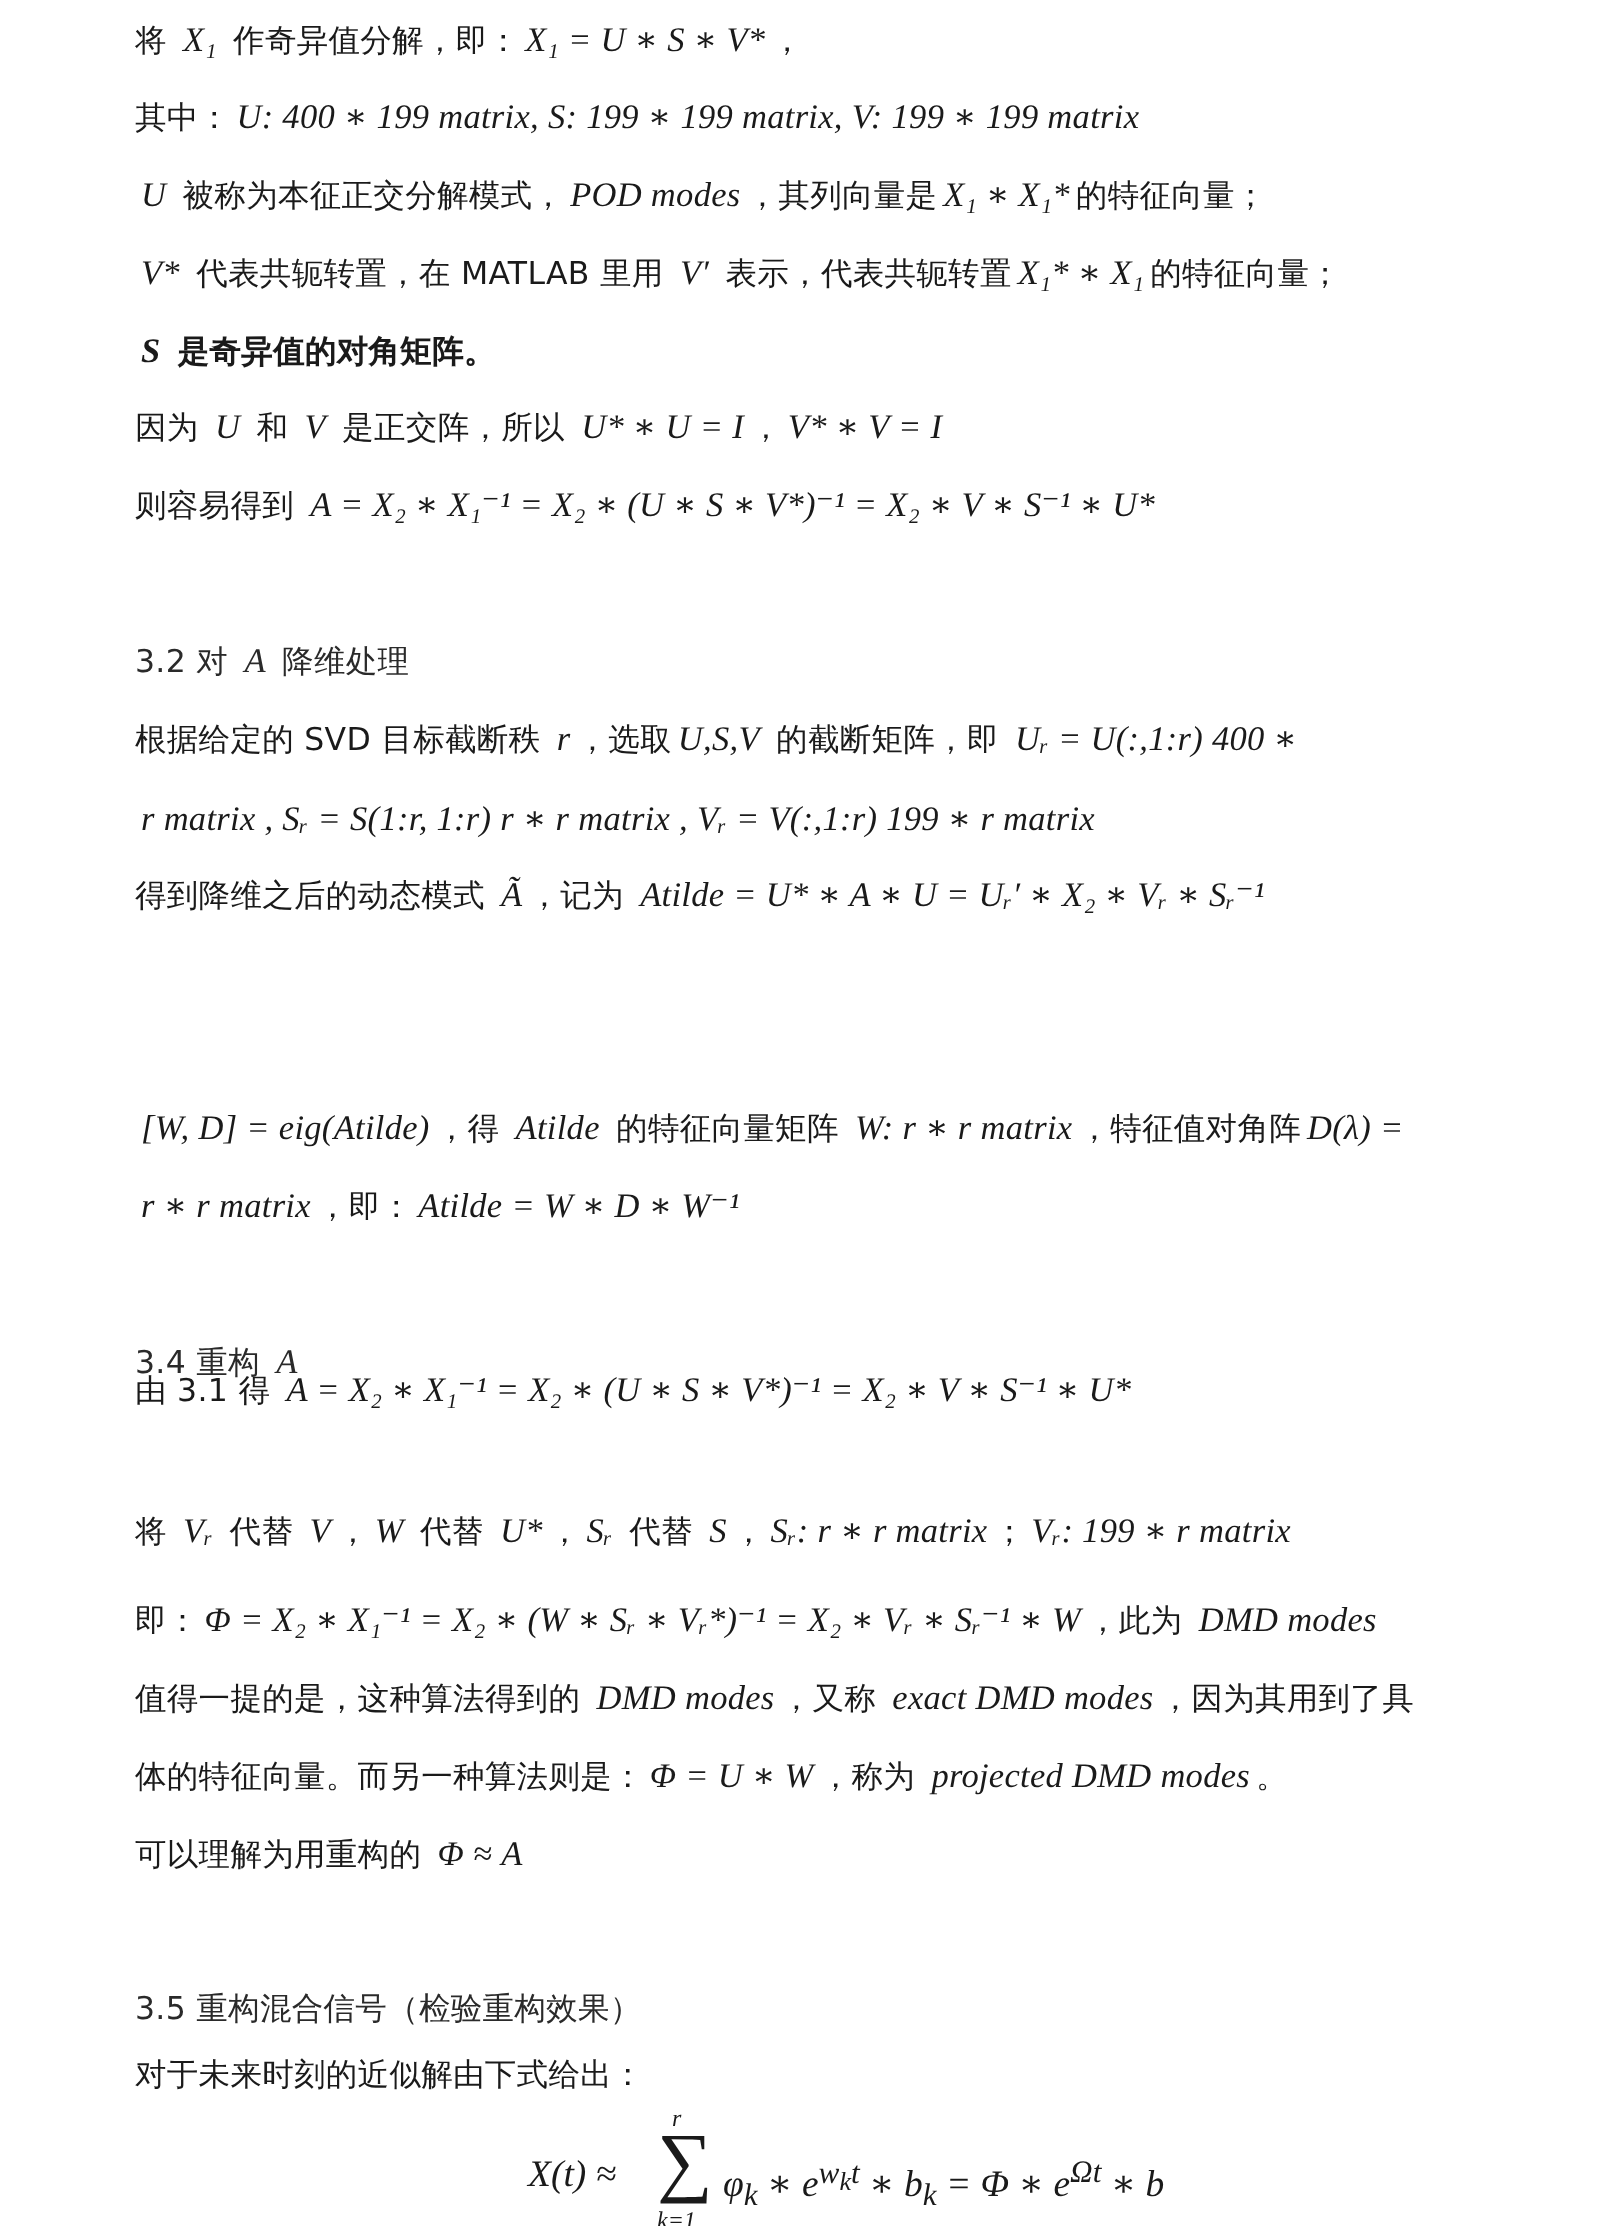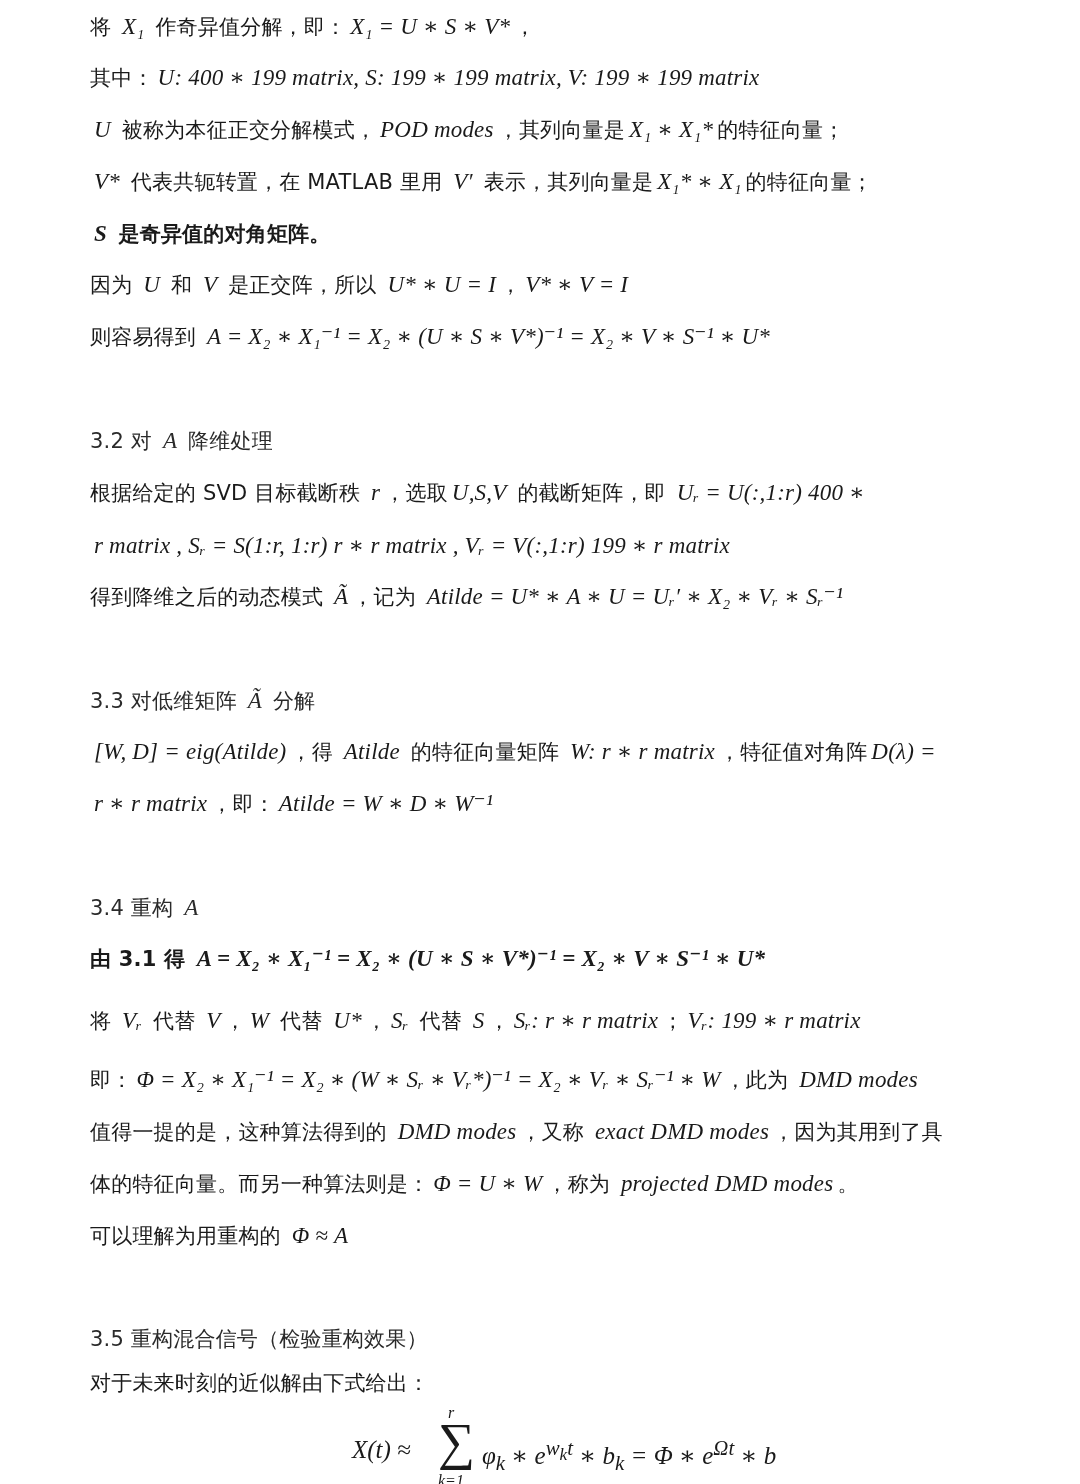--- a/index.html
+++ b/index.html
@@ -31,33 +31,32 @@
   .formula .lower { position: absolute; left: 86px; top: 64px; font-size: 16px; }
   .formula .rhs { position: absolute; left: 130px; top: 28px; white-space: nowrap; }
 </style>
 </head>
 <body>
 
 <div class="page" id="page">
     <div class="line" style="top: 12px;"><span class="seg-text">将 </span><span class="seg-math">X₁</span><span class="seg-text"> 作奇异值分解，即：</span><span class="seg-math">X₁ = U ∗ S ∗ V*</span><span class="seg-text">，</span></div>
     <div class="line" style="top: 63px;"><span class="seg-text">其中：</span><span class="seg-math">U: 400 ∗ 199 matrix, S: 199 ∗ 199 matrix, V: 199 ∗ 199 matrix</span></div>
     <div class="line" style="top: 115px;"><span class="seg-math">U</span><span class="seg-text"> 被称为本征正交分解模式，</span><span class="seg-math">POD modes</span><span class="seg-text">，其列向量是</span><span class="seg-math">X₁ ∗ X₁*</span><span class="seg-text">的特征向量；</span></div>
-    <div class="line" style="top: 167px;"><span class="seg-math">V*</span><span class="seg-text"> 代表共轭转置，在 MATLAB 里用 </span><span class="seg-math">V′</span><span class="seg-text"> 表示，其列向量是</span><span class="seg-math">X₁* ∗ X₁</span><span class="seg-text">的特征向量；</span></div>
+    <div class="line" style="top: 167px;"><span class="seg-math">V*</span><span class="seg-text"> 代表共轭转置，在 MATLAB 里用 </span><span class="seg-math">V′</span><span class="seg-text"> 表示，代表共轭转置</span><span class="seg-math">X₁* ∗ X₁</span><span class="seg-text">的特征向量；</span></div>
     <div class="line" style="top: 219px; font-weight: bold;"><span class="seg-math">S</span><span class="seg-text"> 是奇异值的对角矩阵。</span></div>
     <div class="line" style="top: 270px;"><span class="seg-text">因为 </span><span class="seg-math">U</span><span class="seg-text"> 和 </span><span class="seg-math">V</span><span class="seg-text"> 是正交阵，所以 </span><span class="seg-math">U* ∗ U = I</span><span class="seg-text">，</span><span class="seg-math">V* ∗ V = I</span></div>
     <div class="line" style="top: 322px;"><span class="seg-text">则容易得到 </span><span class="seg-math">A = X₂ ∗ X₁⁻¹ = X₂ ∗ (U ∗ S ∗ V*)⁻¹ = X₂ ∗ V ∗ S⁻¹ ∗ U*</span></div>
     <div class="line heading" style="top: 426px;"><span class="seg-text">3.2 对 </span><span class="seg-math">A</span><span class="seg-text"> 降维处理</span></div>
     <div class="line" style="top: 478px;"><span class="seg-text">根据给定的 SVD 目标截断秩 </span><span class="seg-math">r</span><span class="seg-text">，选取</span><span class="seg-math">U,S,V</span><span class="seg-text"> 的截断矩阵，即 </span><span class="seg-math">Uᵣ = U(:,1:r) 400 ∗</span></div>
     <div class="line" style="top: 531px;"><span class="seg-math">r matrix , Sᵣ = S(1:r, 1:r) r ∗ r matrix , Vᵣ = V(:,1:r) 199 ∗ r matrix</span></div>
     <div class="line" style="top: 582px;"><span class="seg-text">得到降维之后的动态模式 </span><span class="seg-math">Ã</span><span class="seg-text">，记为 </span><span class="seg-math">Atilde = U* ∗ A ∗ U = Uᵣ′ ∗ X₂ ∗ Vᵣ ∗ Sᵣ⁻¹</span></div>
-    <div class="line heading" style="top: 686px;"><span class="seg-text">3.3 对低维矩阵 </span><span class="seg-math">Ã</span><span class="seg-text"> 分解</span></div>
     <div class="line" style="top: 737px;"><span class="seg-math">[W, D] = eig(Atilde)</span><span class="seg-text">，得 </span><span class="seg-math">Atilde</span><span class="seg-text"> 的特征向量矩阵 </span><span class="seg-math">W: r ∗ r matrix</span><span class="seg-text">，特征值对角阵</span><span class="seg-math">D(λ) =</span></div>
     <div class="line" style="top: 789px;"><span class="seg-math">r ∗ r matrix</span><span class="seg-text">，即：</span><span class="seg-math">Atilde = W ∗ D ∗ W⁻¹</span></div>
     <div class="line heading" style="top: 893px;"><span class="seg-text">3.4 重构 </span><span class="seg-math">A</span></div>
-    <div class="line" style="top: 944px; font-weight: bold;"><span class="seg-text">由 3.1 得 </span><span class="seg-math">A = X₂ ∗ X₁⁻¹ = X₂ ∗ (U ∗ S ∗ V*)⁻¹ = X₂ ∗ V ∗ S⁻¹ ∗ U*</span></div>
+    <div class="line" style="top: 912px;"><span class="seg-text">由 3.1 得 </span><span class="seg-math">A = X₂ ∗ X₁⁻¹ = X₂ ∗ (U ∗ S ∗ V*)⁻¹ = X₂ ∗ V ∗ S⁻¹ ∗ U*</span></div>
     <div class="line" style="top: 1006px;"><span class="seg-text">将 </span><span class="seg-math">Vᵣ</span><span class="seg-text"> 代替 </span><span class="seg-math">V</span><span class="seg-text">，</span><span class="seg-math">W</span><span class="seg-text"> 代替 </span><span class="seg-math">U*</span><span class="seg-text">，</span><span class="seg-math">Sᵣ</span><span class="seg-text"> 代替 </span><span class="seg-math">S</span><span class="seg-text">，</span><span class="seg-math">Sᵣ: r ∗ r matrix</span><span class="seg-text">；</span><span class="seg-math">Vᵣ: 199 ∗ r matrix</span></div>
     <div class="line" style="top: 1065px;"><span class="seg-text">即：</span><span class="seg-math">Φ = X₂ ∗ X₁⁻¹ = X₂ ∗ (W ∗ Sᵣ ∗ Vᵣ*)⁻¹ = X₂ ∗ Vᵣ ∗ Sᵣ⁻¹ ∗ W</span><span class="seg-text">，此为 </span><span class="seg-math">DMD modes</span></div>
     <div class="line" style="top: 1169px;"><span class="seg-text">体的特征向量。而另一种算法则是：</span><span class="seg-math">Φ = U ∗ W</span><span class="seg-text">，称为 </span><span class="seg-math">projected DMD modes</span><span class="seg-text">。</span></div>
     <div class="line" style="top: 1117px;"><span class="seg-text">值得一提的是，这种算法得到的 </span><span class="seg-math">DMD modes</span><span class="seg-text">，又称 </span><span class="seg-math">exact DMD modes</span><span class="seg-text">，因为其用到了具</span></div>
     <div class="line" style="top: 1221px;"><span class="seg-text">可以理解为用重构的 </span><span class="seg-math">Φ ≈ A</span></div>
     <div class="line heading" style="top: 1324px;"><span class="seg-text">3.5 重构混合信号（检验重构效果）</span></div>
     <div class="line" style="top: 1368px;"><span class="seg-text">对于未来时刻的近似解由下式给出：</span></div>
   </div>
 
 <div class="formula">

